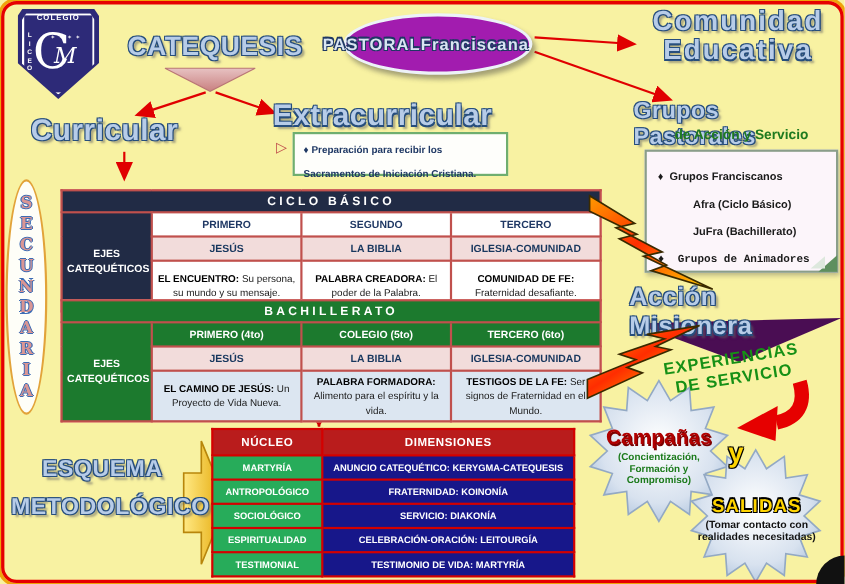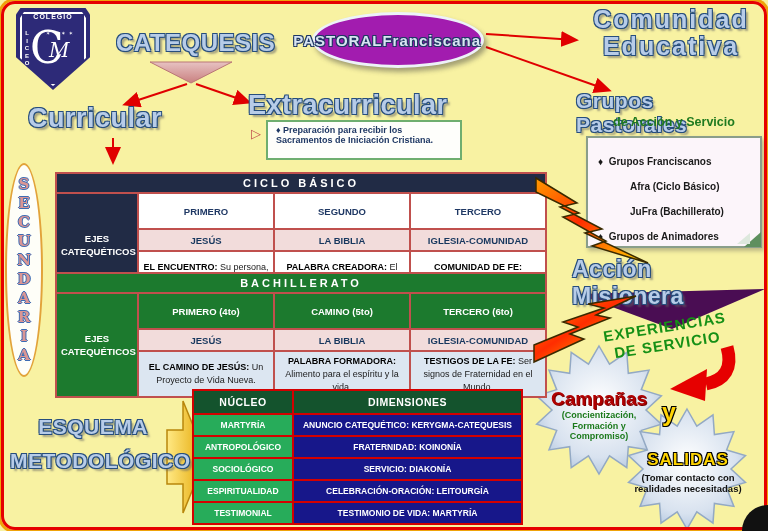--- a/index.html
+++ b/index.html
@@ -27,21 +27,21 @@
   .shield .mono-m{position:absolute;left:33px;top:30px;font-family:"DejaVu Serif",serif;font-size:20px;color:#fff;font-style:italic;}
   .shield .stars{position:absolute;left:30px;top:22px;color:#fff;font-size:5px;letter-spacing:1px;}
   
   .ellipse{left:312px;top:12px;width:172px;height:56px;background:#a21caf;border:3px solid #EDF2F8;
            border-radius:50%;box-shadow:3px 4px 5px rgba(60,60,60,.45);z-index:2;
            display:flex;flex-direction:row;align-items:center;justify-content:flex-end;}
   .ellipse .l1,.ellipse .l2{font-weight:800;color:#D9E5F2;font-size:15px;letter-spacing:1px;line-height:17px;
            text-shadow:-1px -1px 0 #1F3864,1px -1px 0 #1F3864,-1px 1px 0 #1F3864,1px 1px 0 #1F3864;}
   
   .xnote{left:266px;top:120px;width:196px;height:40px;background:#FEFEFB;border:2px solid #6FAE6F;
-         z-index:2;padding:3px 6px 3px 8px;font-size:9px;font-weight:700;color:#1F3864;line-height:10px;}
+         z-index:2;padding:3px 6px 3px 8px;font-size:9px;font-weight:700;color:#1F3864;line-height:22px;}
   .pointer-tri{left:251px;top:126px;color:#C0504D;font-size:13px;z-index:2;}
   
   .panel{left:586px;top:136px;width:176px;height:112px;background:#FCF5FA;border:2px solid #8A9E8A;
          box-shadow:2px 3px 4px rgba(80,80,80,.35);z-index:2;font-size:10px;font-weight:700;color:#1a1a1a;}
   .panel .row{position:absolute;left:10px;margin-top:10px;}
   .panel .fold{position:absolute;right:-1px;bottom:-1px;width:0;height:0;
          border-style:solid;border-width:0 0 15px 17px;border-color:transparent transparent #5E8F5E transparent;}
   .panel .fold2{position:absolute;right:10px;bottom:2px;width:0;height:0;
          border-style:solid;border-width:0 0 11px 13px;border-color:transparent transparent #DDE8DD transparent;}
   .gsub{color:#1F7A1F;font-weight:800;font-size:12.5px;}
@@ -50,30 +50,30 @@
        border-radius:50%/50%;z-index:2;display:flex;flex-direction:column;align-items:center;justify-content:center;}
   .sletter{font-size:15px;font-weight:800;line-height:19px;color:#DA9694;font-family:"DejaVu Serif",serif;
        text-shadow:-1px 0 0 #3D6CB4,1px 0 0 #3D6CB4,0 -1px 0 #3D6CB4,0 1px 0 #3D6CB4;}
   
   table.ptable{position:absolute;border-collapse:collapse;table-layout:fixed;z-index:2;background:#fca5a5;}
   table.ptable td{border:2px solid #C0504D;text-align:center;vertical-align:middle;padding:1px 4px;}
   .t-title{background:#212B45;color:#fff;font-weight:800;font-size:11px;letter-spacing:3px;height:20px;}
   .t-title.green{background:#1C7A2E;}
   .t-rowhead{background:#212B45;color:#fff;font-weight:700;font-size:9.5px;line-height:13px;}
   .t-rowhead.green{background:#1C7A2E;}
-  .t-col{background:#FFFFFF;color:#1F3864;font-weight:800;font-size:9.5px;height:36px;}
+  .t-col{background:#FFFFFF;color:#1F3864;font-weight:800;font-size:9.5px;height:22px;}
   .t-col.green{background:#1C7A2E;color:#fff;}
   .t-theme{background:#F2DCDB;color:#17375E;font-weight:700;font-size:9.5px;height:22px;}
   .t-desc{background:#FFFFFF;color:#1a1a1a;font-size:9px;text-align:left;height:46px;line-height:13px;}
   .t-desc.bluegrey{background:#DCE6F1;}
   .t-desc b{color:#000;}
   
   table.ntable{position:absolute;border-collapse:collapse;table-layout:fixed;z-index:2;}
   table.ntable td{border:2px solid #D40000;text-align:center;vertical-align:middle;color:#fff;font-weight:700;}
-  .n-head{background:#14532d;font-size:10.5px;letter-spacing:.5px;height:24px;font-weight:800;margin-left:12px;}
+  .n-head{background:#b91c1c;font-size:10.5px;letter-spacing:.5px;height:24px;font-weight:800;margin-left:12px;}
   .n-cat{background:#27AC5A;font-size:8.5px;height:22px;}
   .n-dim{background:#17178A;font-size:8.5px;}
   .expser{color:#169016;font-weight:800;font-size:15px;line-height:18px;letter-spacing:1px;transform:rotate(-9deg);z-index:4;}
   .z2{z-index:2;} .z4{z-index:4;}
   svg.layer{position:absolute;inset:0;width:768px;height:531px;pointer-events:none;}
   svg.back{z-index:1;} svg.front{z-index:3;}
 </style>
 </head>
 <body>
 
@@ -166,21 +166,21 @@
     <div class="row" style="top:8px;">
       <span>♦</span>&nbsp;
       <span>Grupos Franciscanos</span>
     </div>
     <div class="row" style="top:33px;left:42px;">
       <span>Afra (Ciclo Básico)</span>
     </div>
     <div class="row" style="top:58px;left:42px;">
       <span>JuFra (Bachillerato)</span>
     </div>
-    <div class="row" style="top:83px;">
+    <div class="row" style="top:83px;font-family:Liberation Mono, monospace;">
       <span>♦</span>&nbsp;
       <span>Grupos de Animadores</span>
     </div>
     <div class="fold"></div>
     <div class="fold2"></div>
   </div>
 
   <div class="abs sec">
     <span class="sletter">S</span>
     <span class="sletter">E</span>
@@ -231,21 +231,21 @@
         <col style="width:136px">
         <col style="width:136px">
       </colgroup>
     <tbody>
         <tr>
           <td colspan="4" class="t-title green">BACHILLERATO</td>
         </tr>
     <tr>
       <td rowspan="3" class="t-rowhead green">EJES CATEQUÉTICOS</td>
       <td class="t-col green">PRIMERO (4to)</td>
-      <td class="t-col green">CAMINO (5to)</td>
+      <td class="t-col green">COLEGIO (5to)</td>
       <td class="t-col green">TERCERO (6to)</td>
     </tr>
     <tr>
       <td class="t-theme">JESÚS</td>
       <td class="t-theme">LA BIBLIA</td>
       <td class="t-theme">IGLESIA-COMUNIDAD</td>
     </tr>
     <tr>
       <td class="t-desc bluegrey"><b>EL CAMINO DE JESÚS:</b><span> Un Proyecto de Vida Nueva.</span></td>
       <td class="t-desc bluegrey"><b>PALABRA FORMADORA:</b><span> Alimento para el espíritu y la vida.</span></td>

